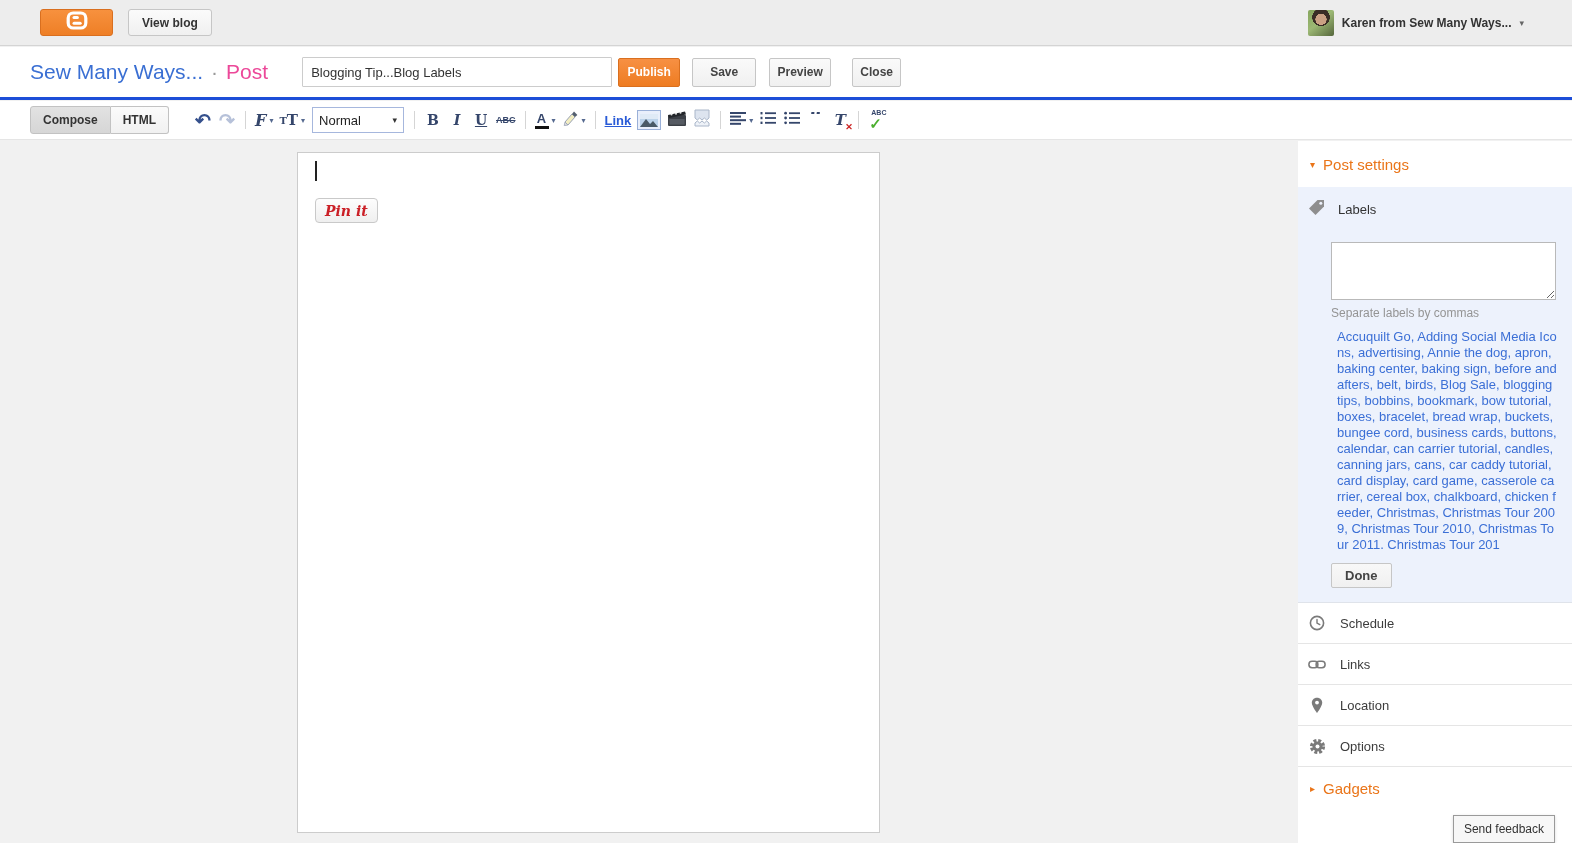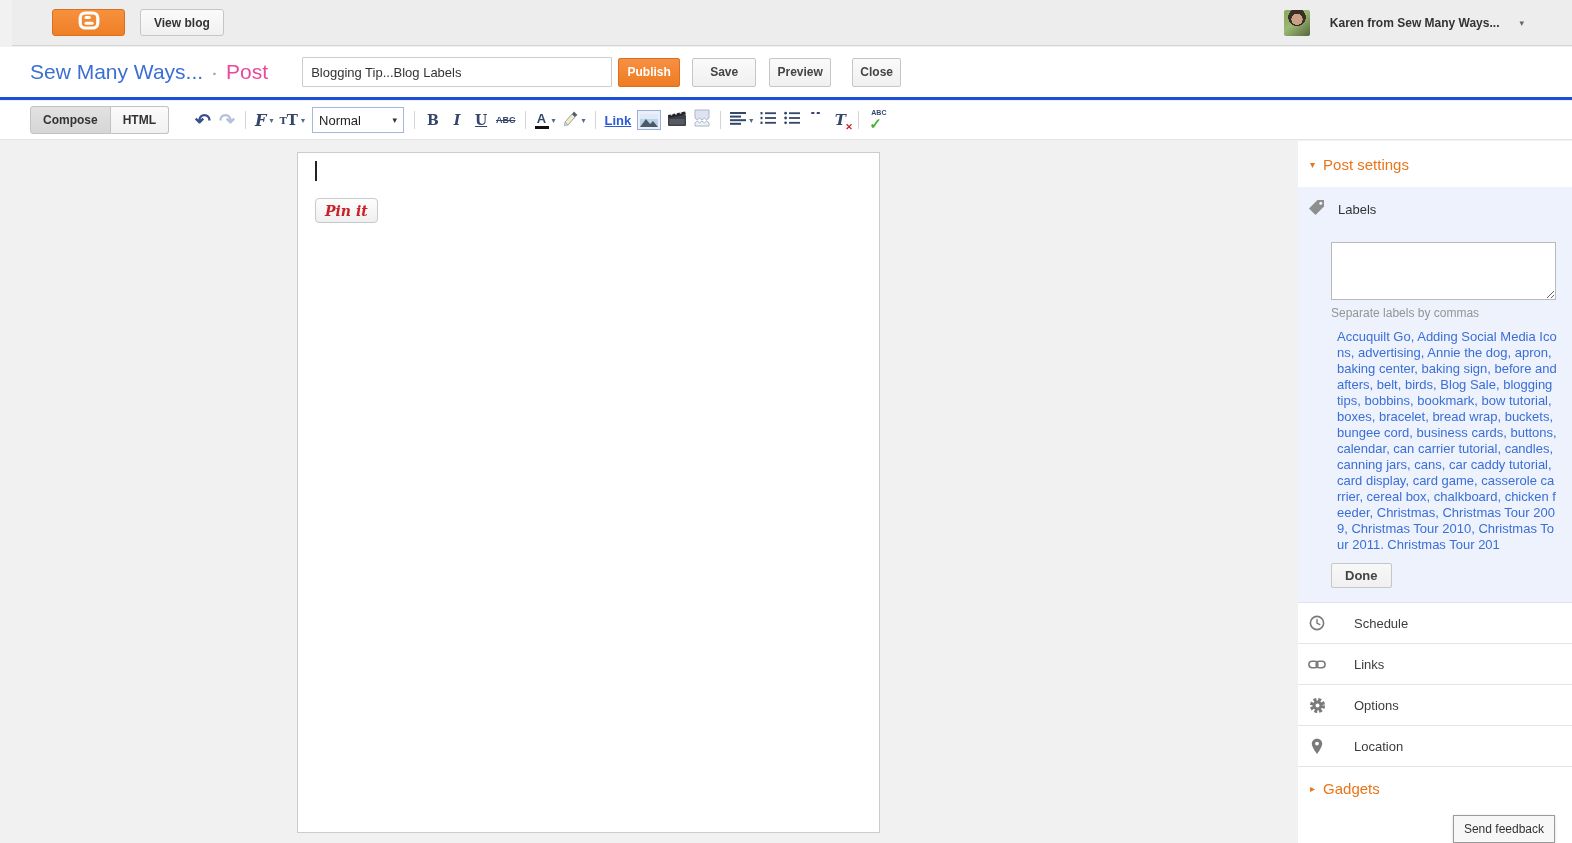--- a/index.html
+++ b/index.html
@@ -1,32 +1,32 @@
 <!DOCTYPE html>
 <html><head>
 <meta charset="utf-8">
 <style>
   * { margin:0; padding:0; box-sizing:border-box; }
   html,body { width:1572px; height:843px; overflow:hidden; background:#f1f1f1;
               font-family:"Liberation Sans", sans-serif; }
   .page { position:relative; width:1572px; height:843px; }
 
   
-  .topbar { position:absolute; top:0; left:12px; right:0; height:46px;
+  .topbar { position:absolute; top:0; left:0; right:0; height:46px;
             background:#ededed; border-bottom:1px solid #d4d4d4;
             display:flex; align-items:center; }
   .logo-btn { margin-left:40px; width:73px; height:27px; border-radius:3px;
               background:linear-gradient(#f7913e,#ee7f26); border:1px solid #d96f1f;
               display:flex; align-items:center; justify-content:center; cursor:pointer; }
   .viewblog-btn { margin-left:15px; height:27px; padding:0 13px;
                   background:linear-gradient(#fbfbfb,#f0f0f0); border:1px solid #c6c6c6;
                   border-radius:3px; font-size:12px; font-weight:bold; color:#333;
                   display:flex; align-items:center; cursor:pointer; }
   .user-box { position:absolute; right:48px; top:0; height:46px;
-              display:flex; align-items:center; gap:20px; cursor:pointer; }
+              display:flex; align-items:center; gap:8px; cursor:pointer; }
   .avatar { width:26px; height:26px; border-radius:2px;
             background:
               radial-gradient(circle at 50% 36%, #caa184 0 26%, transparent 27%),
               radial-gradient(circle at 50% 28%, #3a2e26 0 38%, transparent 39%),
               linear-gradient(140deg,#86a65d 0%,#9cb874 45%,#55663c 100%); }
   .user-name { font-size:12px; font-weight:bold; color:#333; }
   .caret { font-size:9px; color:#666; }
 
   
   .header { position:absolute; top:47px; left:0; right:0; height:53px; background:#fff;
@@ -112,21 +112,21 @@
                border:1px solid #b9b9b9; background:#fff; resize:both;
                font-family:"Liberation Sans", sans-serif; font-size:13px; padding:3px; }
   .labels-hint { margin:6px 0 9px 23px; font-size:12px; color:#949494; }
   .labels-links { margin-left:29px; width:221px; height:223px; overflow:hidden;
                   font-size:13px; line-height:16px; color:#3b6fd6;
                   word-break:break-all; cursor:pointer; }
   .done-btn { margin:11px 0 0 23px; height:25px; padding:0 13px; font-size:13px;
               font-weight:bold; color:#444; background:linear-gradient(#f8f8f8,#f0f0f0);
               border:1px solid #c6c6c6; border-radius:2px; cursor:pointer;
               display:inline-flex; align-items:center; }
-  .side-item { height:41px; display:flex; align-items:center; gap:28px; padding-left:10px;
+  .side-item { height:41px; display:flex; align-items:center; gap:14px; padding-left:10px;
                border-bottom:1px solid #e5e5e5; cursor:pointer; }
   .side-item .icon { width:18px; display:flex; justify-content:center; }
   .side-label { font-size:13px; color:#3c3c3c; }
   .gadgets-row { height:43px; display:flex; align-items:center; padding-left:12px; cursor:pointer; }
   .gadgets-caret { color:#ea7519; font-size:10px; margin-right:8px; }
   .gadgets-title { color:#ea7519; font-size:15px; }
 
   .feedback-btn { position:absolute; right:17px; bottom:0; height:28px; padding:0 10px;
                   background:#f7f7f7; border:1px solid #9a9a9a; font-size:12px; color:#333;
                   display:flex; align-items:center; cursor:pointer;
@@ -380,39 +380,39 @@
         <svg width="20" height="11" viewBox="0 0 20 11">
           <rect x="1" y="2" width="10" height="7" rx="3.5" fill="none" stroke="#7a7a7a" stroke-width="1.7"></rect>
           <rect x="9" y="2" width="10" height="7" rx="3.5" fill="none" stroke="#7a7a7a" stroke-width="1.7"></rect>
         </svg>
       </span>
       <span class="side-label">Links</span>
     </div>
 
     <div class="side-item">
       <span class="icon">
+        <svg width="12" height="17" viewBox="0 0 12 17">
+          <path d="M6 0.8 C2.9 0.8 0.8 3 0.8 5.8 C0.8 9.4 6 16 6 16 C6 16 11.2 9.4 11.2 5.8 C11.2 3 9.1 0.8 6 0.8 Z" fill="#7a7a7a"></path>
+          <circle cx="6" cy="5.6" r="1.9" fill="#fff"></circle>
+        </svg>
+      </span>
+      <span class="side-label">Location</span>
+    </div>
+
+    <div class="side-item">
+      <span class="icon">
         <svg width="17" height="17" viewBox="0 0 17 17">
           <circle cx="8.5" cy="8.5" r="5.6" fill="none" stroke="#7a7a7a" stroke-width="4" stroke-dasharray="2.7 1.7"></circle>
           <circle cx="8.5" cy="8.5" r="5" fill="#7a7a7a"></circle>
           <circle cx="8.5" cy="8.5" r="2" fill="#fff"></circle>
         </svg>
       </span>
       <span class="side-label">Options</span>
     </div>
 
-    <div class="side-item">
-      <span class="icon">
-        <svg width="12" height="17" viewBox="0 0 12 17">
-          <path d="M6 0.8 C2.9 0.8 0.8 3 0.8 5.8 C0.8 9.4 6 16 6 16 C6 16 11.2 9.4 11.2 5.8 C11.2 3 9.1 0.8 6 0.8 Z" fill="#7a7a7a"></path>
-          <circle cx="6" cy="5.6" r="1.9" fill="#fff"></circle>
-        </svg>
-      </span>
-      <span class="side-label">Location</span>
-    </div>
-
     <div class="gadgets-row">
       <span class="gadgets-caret">▸</span>
       <span class="gadgets-title">Gadgets</span>
     </div>
   </div>
 
   <div class="feedback-btn">
     <span>Send feedback</span>
   </div>
 

